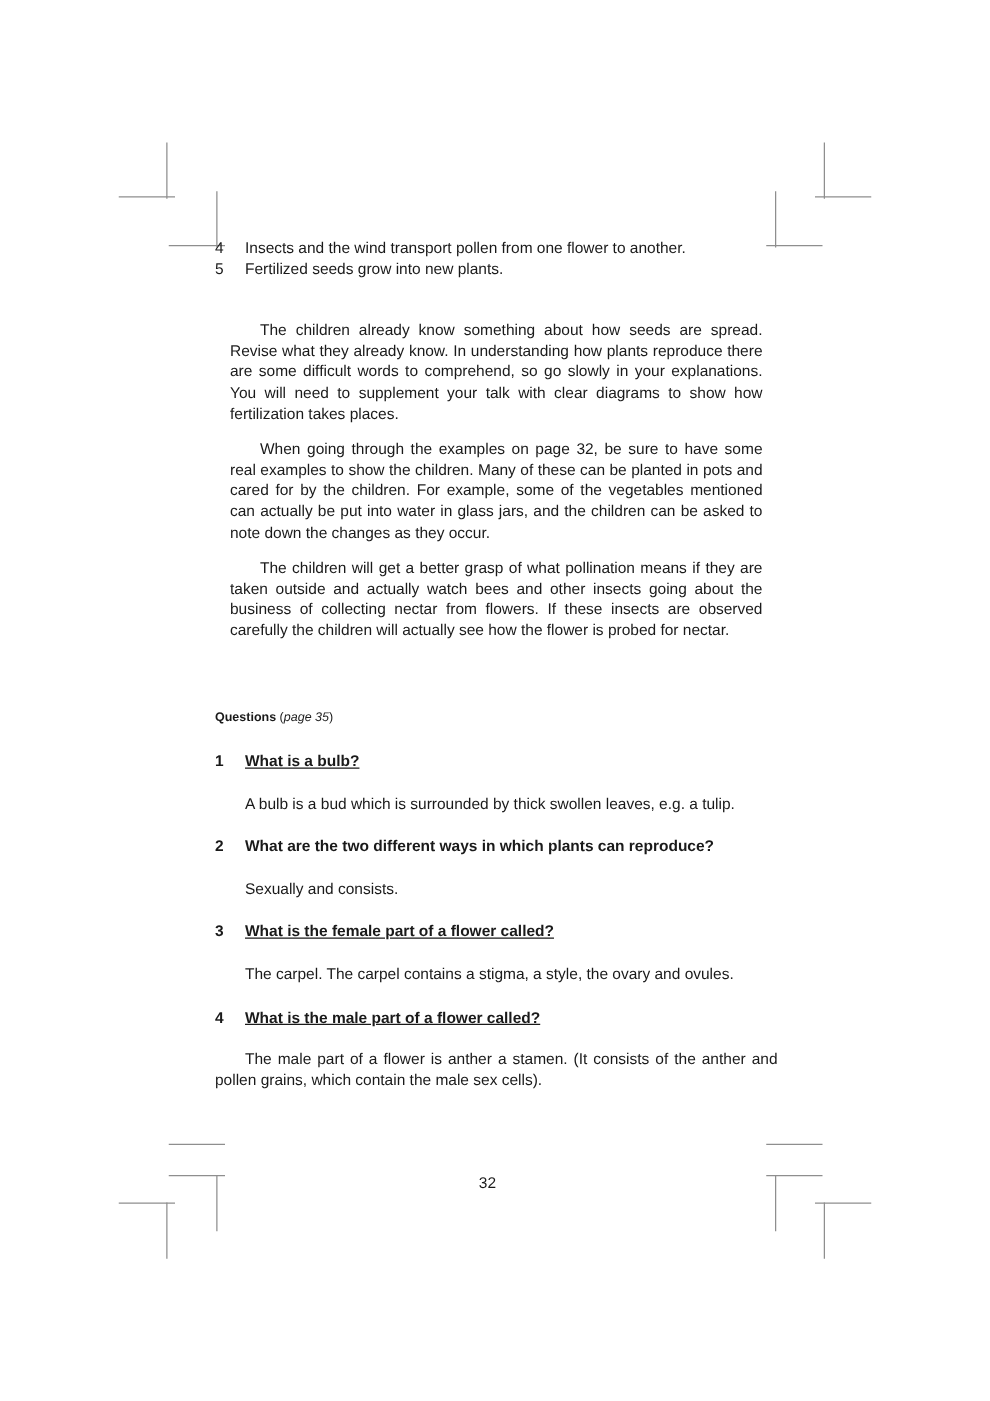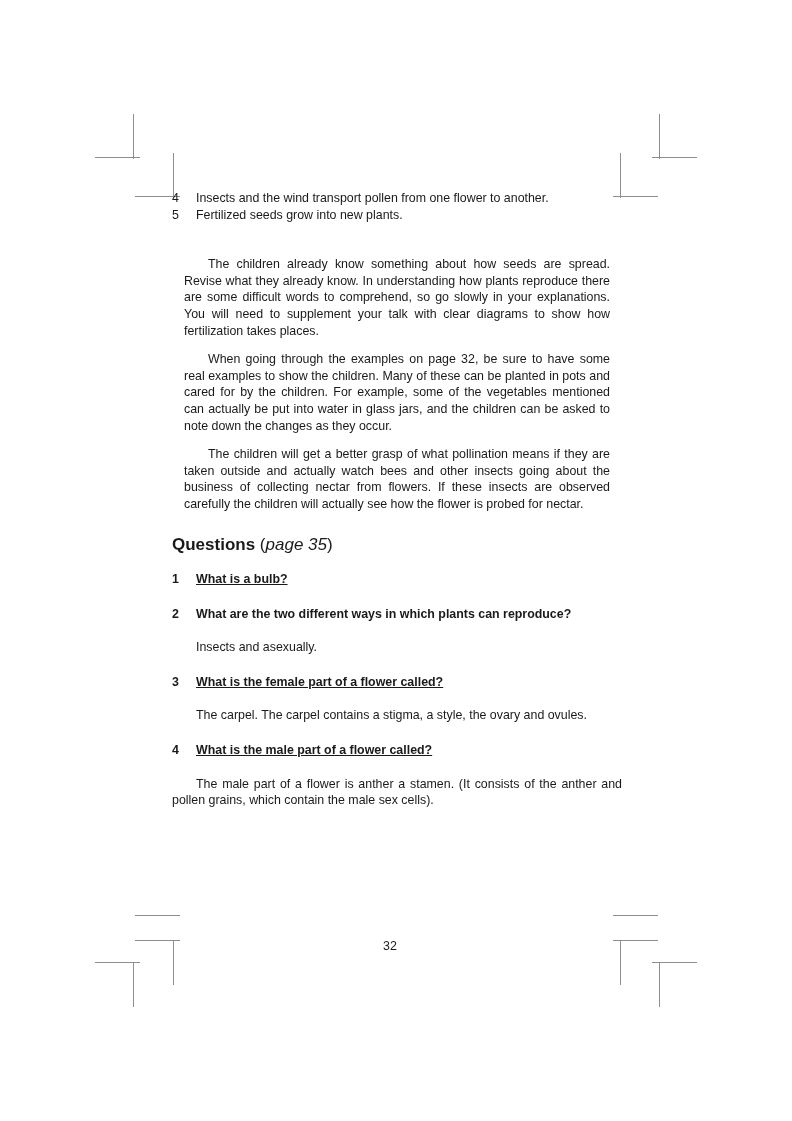--- a/index.html
+++ b/index.html
@@ -55,22 +55,22 @@
 
   p.body {
     margin: 12px;
     text-align: justify;
     text-indent: 24px;
   }
 
   .gap-list-to-body { height: 21px; }
 
   .questions-head {
-    margin-top: 24px;
-    font-size: 17px;
+    margin-top: 54px;
+    font-size: 10px;
     line-height: 16.6px;
   }
   .questions-head .qword {
     font-weight: bold;
   }
   .questions-head .pageref {
     font-style: italic;
   }
 
   .q-item {
@@ -162,26 +162,27 @@
     <p class="body">The children will get a better grasp of what pollination means if they are taken outside and actually watch bees and other insects going about the business of collecting nectar from flowers. If these insects are observed carefully the children will actually see how the flower is probed for nectar.</p>
 
     <div class="questions-head">
       <span class="qword">Questions</span><span> (</span><span class="pageref">page 35</span><span>)</span>
     </div>
 
     <div class="q-item">
       <span class="qnum">1</span>
       <span class="qtext nojust">What is a bulb?</span>
     </div>
+    <p class="answer">A bulb is a bud which is surrounded by thick swollen leaves, e.g. a tulip.</p>
 
     <div class="q-item">
       <span class="qnum">2</span>
       <span class="qtext">What are the two different ways in which plants can reproduce?</span>
     </div>
-    <p class="answer nojust">Insects and asexually.</p>
+    <p class="answer nojust">Sexually and consists.</p>
 
     <div class="q-item">
       <span class="qnum">3</span>
       <span class="qtext nojust">What is the female part of a flower called?</span>
     </div>
     <p class="answer">The carpel. The carpel contains a stigma, a style, the ovary and ovules.</p>
 
     <div class="q-item">
       <span class="qnum">4</span>
       <span class="qtext nojust">What is the male part of a flower called?</span>

